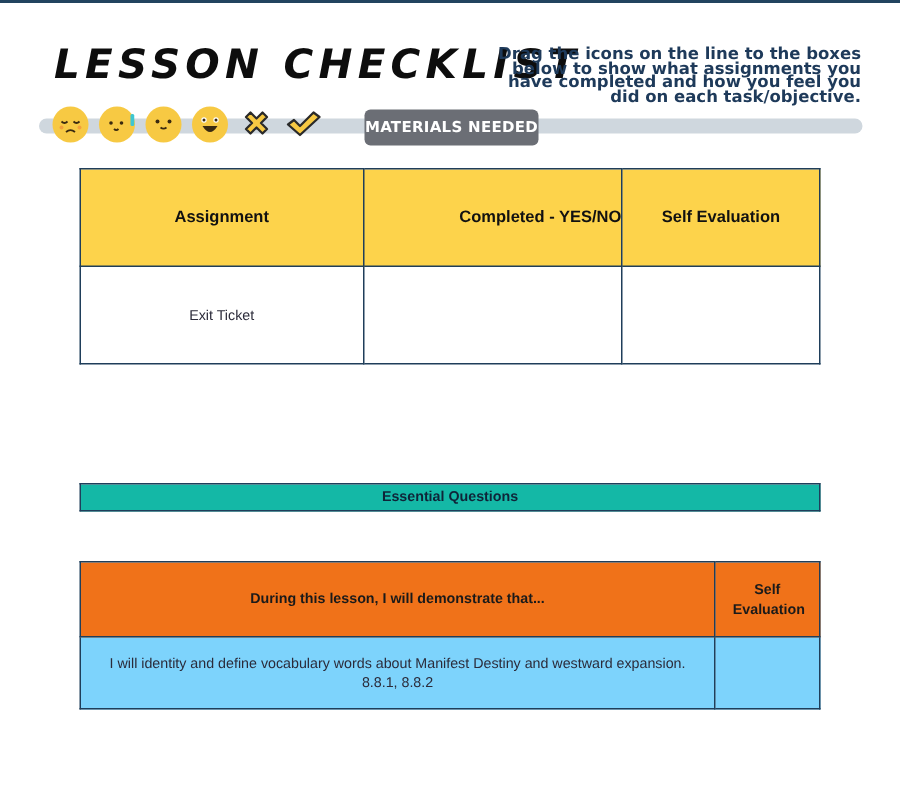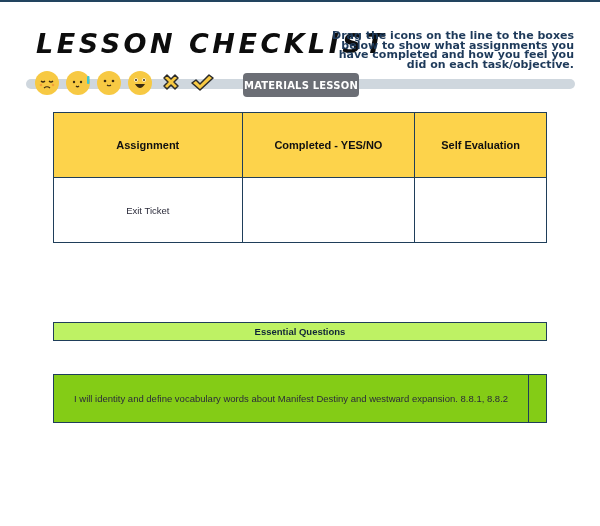--- a/index.html
+++ b/index.html
@@ -36,30 +36,30 @@
     font-family: "DejaVu Sans", sans-serif;
   }
 
   table { border-collapse: collapse; position: absolute; }
   td, th { border: 1.5px solid #1f3e5a; text-align: center; vertical-align: middle; }
 
   .assign-table { left: 53px; top: 112px; width: 494px; }
   .assign-table th { background: #fdd34b; height: 65px; font-size: 11px; font-weight: bold; color: #111; }
   .assign-table td { height: 65px; font-size: 9.5px; color: #2b2b3a; background: #fff; }
   .assign-table .c1 { width: 189px; }
-  .assign-table .c2 { width: 173px; }
+  .assign-table .c2 { width: 173px; text-align: right; }
   .assign-table .c3 { width: 132px; }
 
   .eq-table { left: 53px; top: 322px; width: 494px; }
-  .eq-table th { background: #bef264; height: 18px; font-size: 9.5px; font-weight: bold; color: #0f2438; margin-top: 33px; }
+  .eq-table th { background: #14b8a6; height: 18px; font-size: 9.5px; font-weight: bold; color: #0f2438; margin-top: 33px; }
   .eq-table td { height: 18px; font-size: 9.5px; color: #2b2b3a; background: #fff; }
 
   .demo-table { left: 53px; top: 374px; width: 494px; }
   .demo-table th { background: #f07219; height: 50px; font-size: 9.5px; font-weight: bold; color: #1a1a1a; line-height: 13px; }
-  .demo-table td { height: 48px; font-size: 9.5px; color: #2b2b3a; background: #84cc16; line-height: 13px; padding: 0 8px; }
+  .demo-table td { height: 48px; font-size: 9.5px; color: #2b2b3a; background: #7dd3fc; line-height: 13px; padding: 0 8px; }
   .demo-table .d1 { width: 424px; }
   .demo-table .d2 { width: 70px; }
 </style>
 </head>
 <body>
 
 <div class="top-rule"></div>
 
 <div class="title">LESSON CHECKLIST</div>
 <div class="instructions">Drag the icons on the line to the boxes below to show what assignments you have completed and how you feel you did on each task/objective.</div>
@@ -105,21 +105,21 @@
       <path d="M5 7 L8 4 L12 8 L16 4 L19 7 L15 11 L19 15 L16 18 L12 14 L8 18 L5 15 L9 11 Z" fill="#f7c943" stroke="#2a2a2a" stroke-width="1.5" stroke-linejoin="round"></path>
     </svg>
   </div>
   <div class="mark">
     <svg width="24" height="24" viewBox="0 0 24 24">
       <path d="M2 12 L6 9 L10 13 L19 4 L23 7 L10 19 Z" fill="#f7c943" stroke="#2a2a2a" stroke-width="1.5" stroke-linejoin="round"></path>
     </svg>
   </div>
 </div>
 
-<div class="materials-btn">MATERIALS LESSON</div>
+<div class="materials-btn">MATERIALS NEEDED</div>
 
 <table class="assign-table">
   <tbody>
       <tr>
     <th class="c1">Assignment</th>
     <th class="c2">Completed - YES/NO</th>
     <th class="c3">Self Evaluation</th>
   </tr>
   <tr>
     <td>Exit Ticket</td>
@@ -132,18 +132,22 @@
 <table class="eq-table">
   <tbody>
       <tr>
     <th>Essential Questions</th>
   </tr>
 </tbody>
   </table>
 
 <table class="demo-table">
   <tbody>
+      <tr>
+    <th class="d1">During this lesson, I will demonstrate that...</th>
+    <th class="d2"><span style="display:inline-block;width:46px;">Self Evaluation</span></th>
+  </tr>
   <tr>
     <td>I will identity and define vocabulary words about Manifest Destiny and westward expansion. 8.8.1, 8.8.2</td>
     <td></td>
   </tr>
 </tbody>
   </table>
 
 </body></html>

